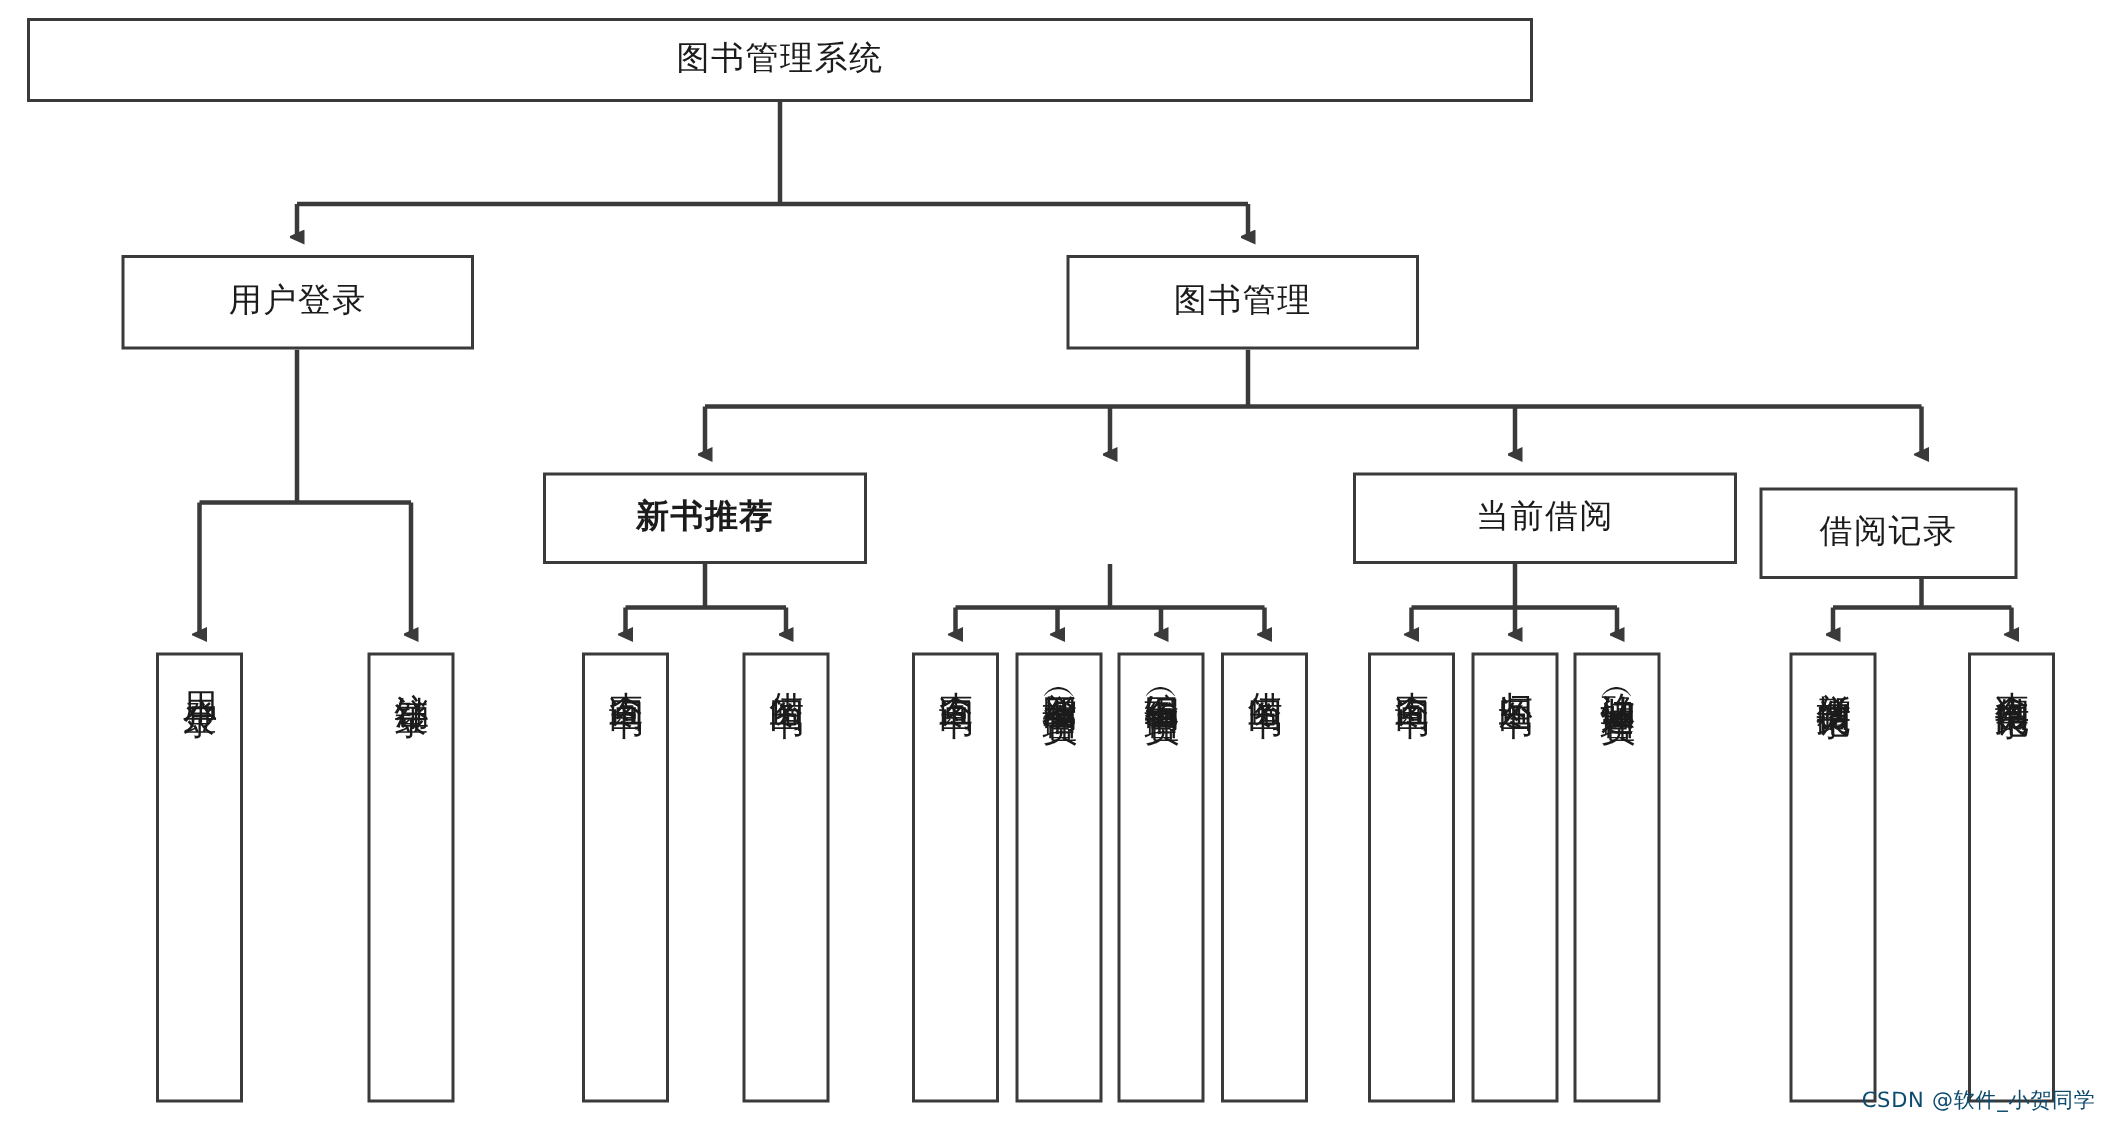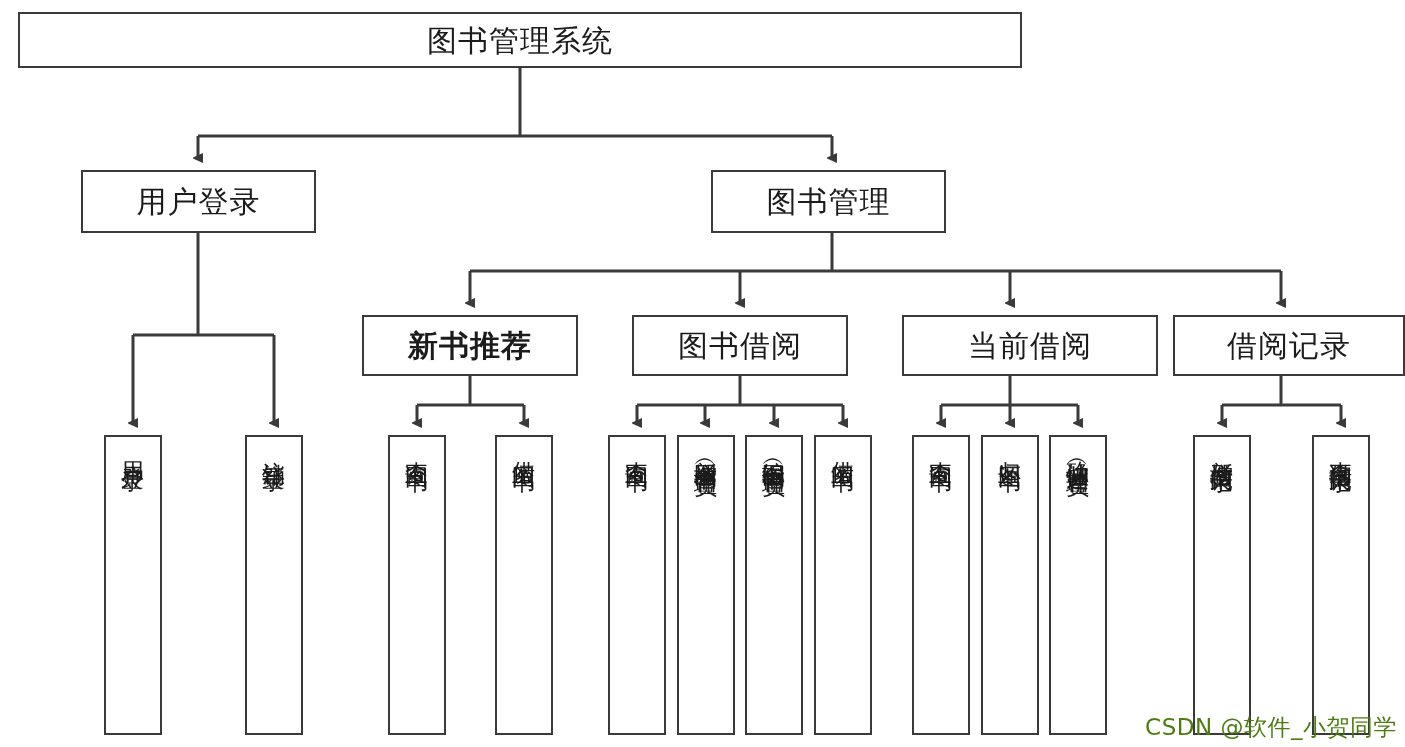--- a/index.html
+++ b/index.html
@@ -29,21 +29,21 @@
     position: absolute;
     box-sizing: border-box;
     background: #ffffff;
     border: 2px solid #3a3a3a;
     display: flex;
     align-items: center;
     justify-content: center;
     color: #1b1b1b;
   }
   .node.horiz .label {
-    font-size: 30px;
+    font-size: 22px;
     line-height: 1.1;
     letter-spacing: 1px;
     white-space: nowrap;
   }
   .node.vert {
     align-items: flex-start;
     justify-content: center;
     padding-top: 6px;
   }
   .node.vert .label {
@@ -54,22 +54,22 @@
     line-height: 1.05;
     white-space: nowrap;
   }
   .node.vert.tall .label {
     letter-spacing: 2px;
   }
   #watermark {
     position: absolute;
     right: 8px;
     bottom: 4px;
-    font-size: 23px;
-    color: #4d7c0f;
+    font-size: 14px;
+    color: #0c4a6e;
     letter-spacing: 0.5px;
     white-space: nowrap;
     margin-top: 46px;
   }
 </style>
 </head>
 <body>
 
 <div id="canvas">
 
@@ -131,27 +131,24 @@
   <div class="node horiz" style="left:81px; top:170px; width:235px; height:63px;">
     <span class="label">用户登录</span>
   </div>
   <div class="node horiz" style="left:711px; top:170px; width:235px; height:63px;">
     <span class="label">图书管理</span>
   </div>
 
   <div class="node horiz" style="left:362px; top:315px; width:216px; height:61px;font-weight:bold;">
     <span class="label">新书推荐</span>
   </div>
-  <div class="node horiz" style="left:632px; top:315px; width:216px; height:61px;">
-    <span class="label">图书借阅</span>
-  </div>
   <div class="node horiz" style="left:902px; top:315px; width:256px; height:61px;">
     <span class="label">当前借阅</span>
   </div>
-  <div class="node horiz" style="left:1173px; top:315px; width:232px; height:61px;">
+  <div class="node horiz" style="left:1173px; top:325px; width:172px; height:61px;">
     <span class="label">借阅记录</span>
   </div>
 
   <div class="node vert" style="left:104px; top:435px; width:58px; height:300px;">
     <span class="label">用户登录</span>
   </div>
   <div class="node vert" style="left:245px; top:435px; width:58px; height:300px;">
     <span class="label">注销登录</span>
   </div>
 

